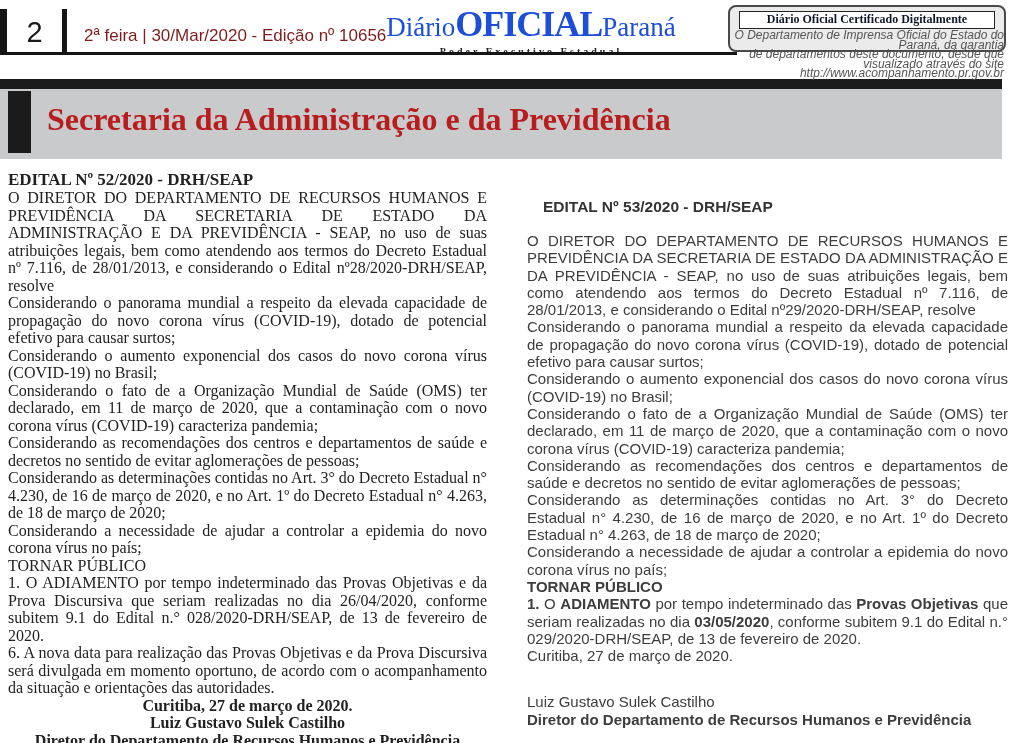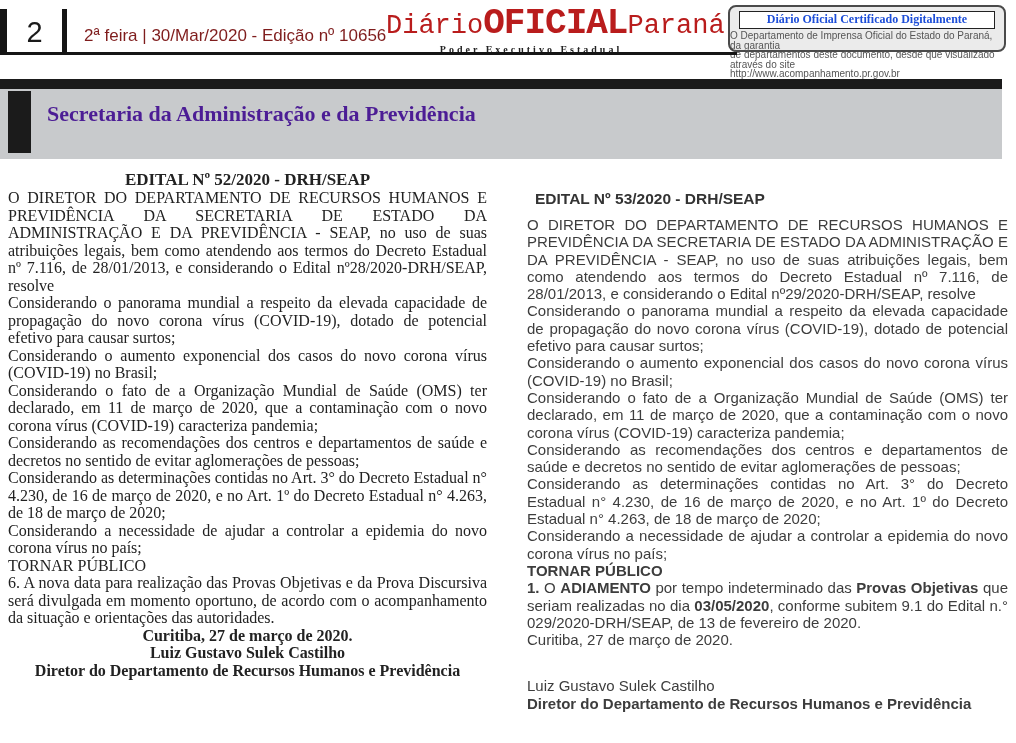--- a/index.html
+++ b/index.html
@@ -9,50 +9,50 @@
   
   .masthead{position:relative;height:57px;}
   .mast-rule{position:absolute;left:0;top:52px;width:737px;height:3px;background:#151515;}
   .pageno-wrap{position:absolute;left:0;top:9px;display:flex;height:44px;}
   .vbar-left{width:7px;background:#151515;}
   .pageno{width:55px;text-align:center;font-size:29px;line-height:46px;color:#1a1a1a;}
   .vbar-mid{width:5px;background:#151515;height:46px;}
   .date-line{margin-left:17px;align-self:flex-end;font-size:17px;padding-bottom:7px;color:#7f1d1d;white-space:nowrap;margin-top:13px;}
 
   .logo{position:absolute;left:386px;top:6px;width:290px;text-align:center;}
-  .logo-words{font-family:Liberation Mono, monospace;color:#b91c1c;white-space:nowrap;line-height:36px;}
+  .logo-words{font-family:Liberation Serif, serif;color:#1d4ed8;white-space:nowrap;line-height:36px;}
   .logo-w1{font-size:27px;}
   .logo-w2{font-size:36px;font-weight:bold;letter-spacing:-1px;}
   .logo-w3{font-size:27px;}
   .logo-sub{font-family:"Liberation Serif",serif;font-weight:bold;font-size:10px;letter-spacing:3px;margin-top:-3px;color:#222;}
 
   .cert-box{position:absolute;left:728px;top:5px;width:278px;height:47px;background:#ebebeb;
             border:2px solid #4a4a4a;border-radius:8px;box-sizing:border-box;}
   .cert-title{margin:4px 9px 2px 9px;background:#ffffff;border:1px solid #222;
               font-family:"Liberation Serif",serif;font-weight:bold;font-size:12px;
-              text-align:center;padding:0 0 1px 0;color:#1d4ed8;}
-  .cert-lines{font-size:10px;line-height:9.5px;color:#555;text-align:left;}
+              text-align:center;padding:0 0 1px 0;color:#0f172a;}
+  .cert-lines{font-size:12px;line-height:9.5px;color:#555;text-align:right;font-style:italic;}
 
   
   .band{margin-top:22px;}
   .band-topbar{width:1002px;height:10px;background:#1b1b1b;}
   .band-gray{position:relative;width:1002px;height:70px;background:#c8cacc;}
   .band-block{position:absolute;left:8px;top:2px;width:23px;height:62px;background:#1b1b1b;}
   .band-title{position:absolute;left:47px;top:12px;margin:0;
-              font-family:"Liberation Serif",serif;font-weight:bold;font-size:22px;color:#4c1d95;}
+              font-family:"Liberation Serif",serif;font-weight:bold;font-size:32px;color:#b91c1c;}
 
   
   .content{display:flex;padding:0 8px;margin-top:11px;}
   .col{box-sizing:border-box;}
   .col-left{width:479px;font-family:"Liberation Serif",serif;font-size:16px;line-height:17.5px;
             text-align:justify;color:#222;}
   .col-right{width:481px;margin-left:40px;font-family:"Liberation Sans",sans-serif;font-size:15px;
              line-height:17.3px;text-align:justify;color:#3d3d3d;padding-top:11px;}
-  .col-left h2{margin:0;font-size:17px;font-weight:bold;text-align:center;line-height:19px;}
-  .col-right h2{margin:8px;font-size:15.5px;font-weight:bold;text-align:left;line-height:19px;color:#333;}
+  .col-left h2{margin:0;font-size:17px;font-weight:bold;line-height:19px;}
+  .col-right h2{margin:16px;font-size:15.5px;font-weight:bold;text-align:left;line-height:19px;color:#333;}
   .col-left p,.col-right p{margin:0;}
   .sig div{text-align:center;font-weight:bold;}
   .sig-name{margin-top:29px;text-align:left;}
   .sig-role{font-weight:bold;text-align:left;}
 </style>
 </head>
 <body>
 
 <div class="page">
 
@@ -94,20 +94,21 @@
       <h2>EDITAL Nº 52/2020 - DRH/SEAP</h2>
       <div>
           <p>O DIRETOR DO DEPARTAMENTO DE RECURSOS HUMANOS E PREVIDÊNCIA DA SECRETARIA DE ESTADO DA ADMINISTRAÇÃO E DA PREVIDÊNCIA - SEAP, no uso de suas atribuições legais, bem como atendendo aos termos do Decreto Estadual nº 7.116, de 28/01/2013, e considerando o Edital nº28/2020-DRH/SEAP, resolve</p>
           <p>Considerando o panorama mundial a respeito da elevada capacidade de propagação do novo corona vírus (COVID-19), dotado de potencial efetivo para causar surtos;</p>
           <p>Considerando o aumento exponencial dos casos do novo corona vírus (COVID-19) no Brasil;</p>
           <p>Considerando o fato de a Organização Mundial de Saúde (OMS) ter declarado, em 11 de março de 2020, que a contaminação com o novo corona vírus (COVID-19) caracteriza pandemia;</p>
           <p>Considerando as recomendações dos centros e departamentos de saúde e decretos no sentido de evitar aglomerações de pessoas;</p>
           <p>Considerando as determinações contidas no Art. 3° do Decreto Estadual n° 4.230, de 16 de março de 2020, e no Art. 1º do Decreto Estadual n° 4.263, de 18 de março de 2020;</p>
           <p>Considerando a necessidade de ajudar a controlar a epidemia do novo corona vírus no país;</p>
           <p>TORNAR PÚBLICO</p>
+          <p>1. O ADIAMENTO por tempo indeterminado das Provas Objetivas e da Prova Discursiva que seriam realizadas no dia 26/04/2020, conforme subitem 9.1 do Edital n.° 028/2020-DRH/SEAP, de 13 de fevereiro de 2020.</p>
           <p>6. A nova data para realização das Provas Objetivas e da Prova Discursiva será divulgada em momento oportuno, de acordo com o acompanhamento da situação e orientações das autoridades.</p>
         </div>
       <div class="sig">
           <div>Curitiba, 27 de março de 2020.</div>
           <div>Luiz Gustavo Sulek Castilho</div>
           <div>Diretor do Departamento de Recursos Humanos e Previdência</div>
         </div>
 
     </article>
 

